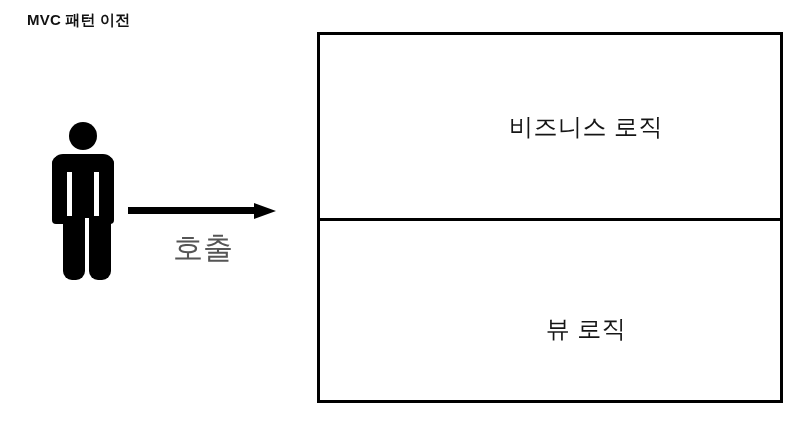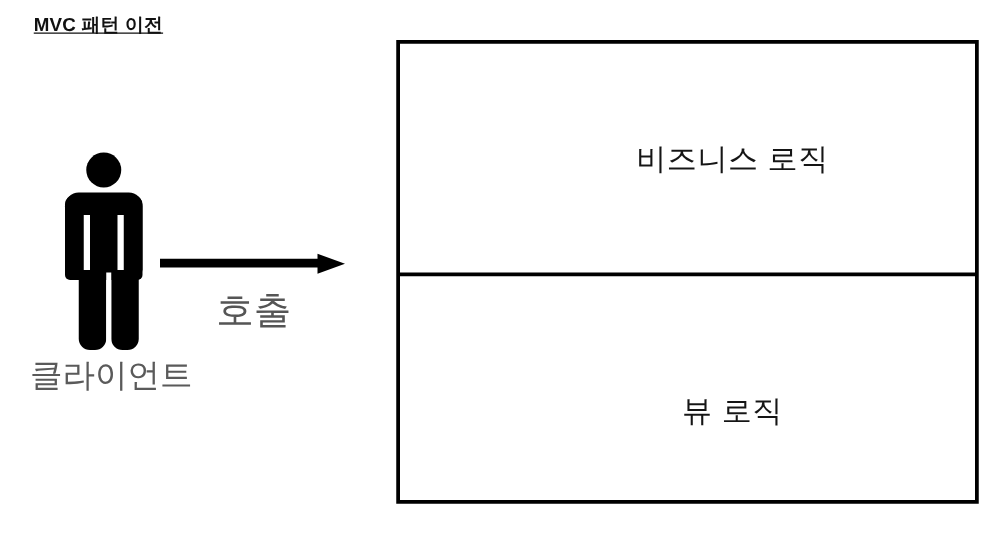--- a/index.html
+++ b/index.html
@@ -22,21 +22,20 @@
   
   .diagram-title {
     position: absolute;
     left: 27px;
     top: 11px;
     font-size: 15px;
     font-weight: bold;
     color: #111111;
     letter-spacing: 0.2px;
     white-space: nowrap;
-    text-decoration: underline;
   }
 
   
   .client-figure {
     position: absolute;
     left: 50px;
     top: 120px;
     width: 66px;
     height: 162px;
   }
@@ -197,21 +196,20 @@
     <div class="figure-arm left"></div>
     <div class="figure-arm right"></div>
     <div class="figure-torso"></div>
     <div class="figure-armgap left"></div>
     <div class="figure-armgap right"></div>
     <div class="figure-leg left"></div>
     <div class="figure-leg right"></div>
     <div class="figure-leggap"></div>
   </div>
 
-  <div class="client-label">클라이언트</div>
 
   <div class="call-arrow">
     <div class="arrow-shaft"></div>
     <div class="arrow-head"></div>
   </div>
   <div class="arrow-label">호출</div>
 
   <div class="layer-box">
     <div class="layer-cell business">
       <span class="layer-text">비즈니스 로직</span>

